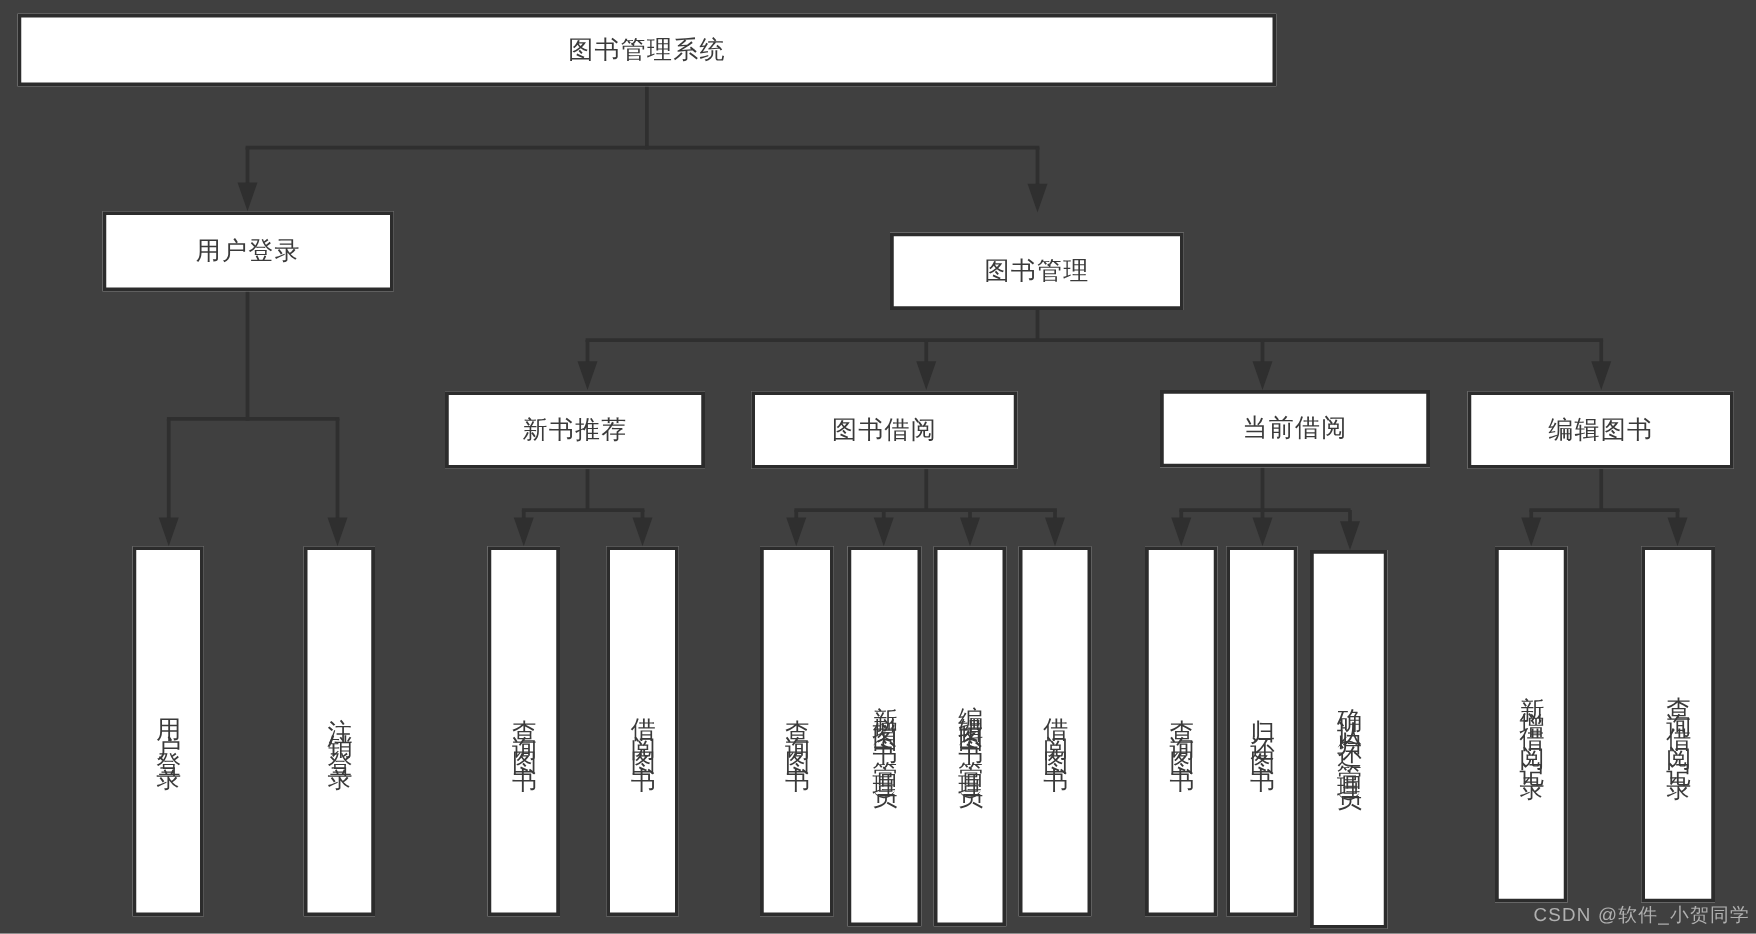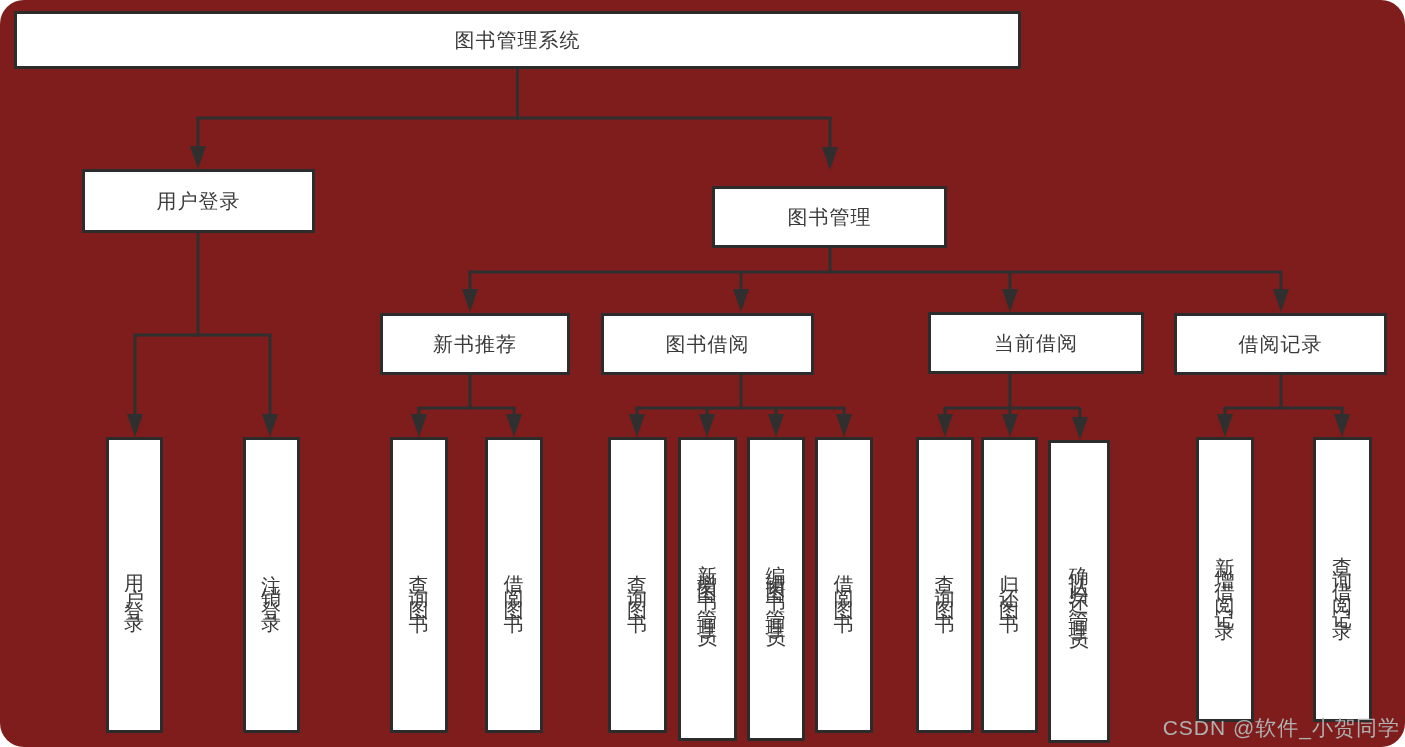--- a/index.html
+++ b/index.html
@@ -5,23 +5,22 @@
   html, body {
     margin: 0;
     padding: 0;
     background: #ffffff;
     font-family: "Liberation Sans", sans-serif;
   }
   .stage {
     position: relative;
     width: 1405px;
     height: 747px;
-    background: #7f1d1d;
+    background: #404040;
     overflow: hidden;
-    border-radius: 24px;
   }
   svg.wires {
     position: absolute;
     left: 0; top: 0;
     width: 1405px;
     height: 747px;
     z-index: 1;
   }
   svg.wires line {
     stroke: #2f2f2f;
@@ -55,21 +54,21 @@
     white-space: normal;
   }
   .box.v.vlong {
     letter-spacing: 9px;
   }
   .watermark {
     position: absolute;
     right: 5px;
     bottom: 5px;
     z-index: 5;
-    font-size: 21px;
+    font-size: 15px;
     color: #b0b0b0;
     letter-spacing: 1px;
     white-space: nowrap;
   }
 </style>
 </head>
 <body>
 
 <div class="stage">
 
@@ -133,24 +132,24 @@
     <polygon points="1217,414 1233,414 1225,437"></polygon>
     <line x1="1342" y1="408" x2="1342" y2="416"></line>
     <polygon points="1334,414 1350,414 1342,437"></polygon>
   </svg>
 
   <div class="box h" style="left:14px; top:11px; width:1007px; height:58px;">图书管理系统</div>
 
   <div class="box h" style="left:82px; top:169px; width:233px; height:64px;">用户登录</div>
   <div class="box h" style="left:712px; top:170px; width:235px; height:62px;margin-top:16px;">图书管理</div>
 
-  <div class="box h" style="left:380px; top:313px; width:190px; height:62px;">新书推荐</div>
+  <div class="box h" style="left:356px; top:313px; width:208px; height:62px;">新书推荐</div>
   <div class="box h" style="left:601px; top:313px; width:213px; height:62px;">图书借阅</div>
   <div class="box h" style="left:928px; top:312px; width:216px; height:62px;">当前借阅</div>
-  <div class="box h" style="left:1174px; top:313px; width:213px; height:62px;">借阅记录</div>
+  <div class="box h" style="left:1174px; top:313px; width:213px; height:62px;">编辑图书</div>
 
   <div class="box v" style="left:106px; top:437px; width:57px; height:296px;">用户登录</div>
   <div class="box v" style="left:243px; top:437px; width:57px; height:296px;">注销登录</div>
 
   <div class="box v" style="left:390px; top:437px; width:58px; height:296px;">查询图书</div>
   <div class="box v" style="left:485px; top:437px; width:58px; height:296px;">借阅图书</div>
 
   <div class="box v" style="left:608px; top:437px; width:59px; height:296px;">查询图书</div>
   <div class="box v vlong" style="left:678px; top:437px; width:59px; height:304px;">新增图书（管理员）</div>
   <div class="box v vlong" style="left:747px; top:437px; width:58px; height:304px;">编辑图书（管理员）</div>

